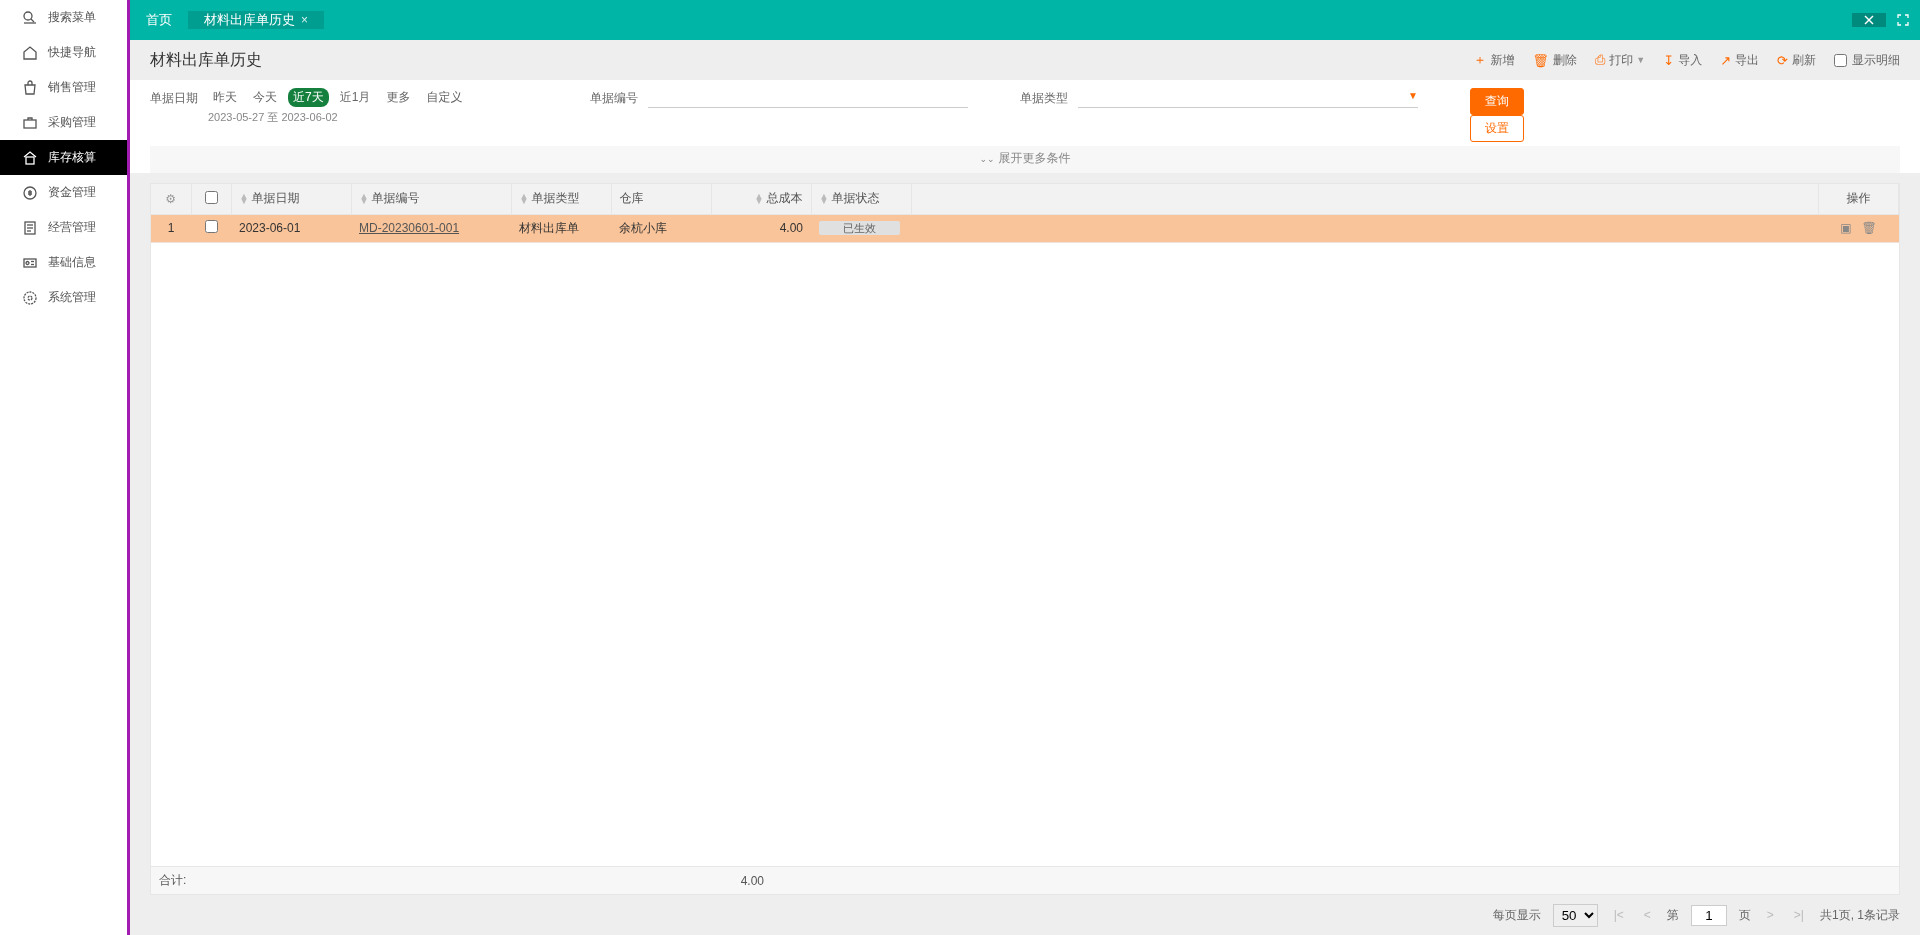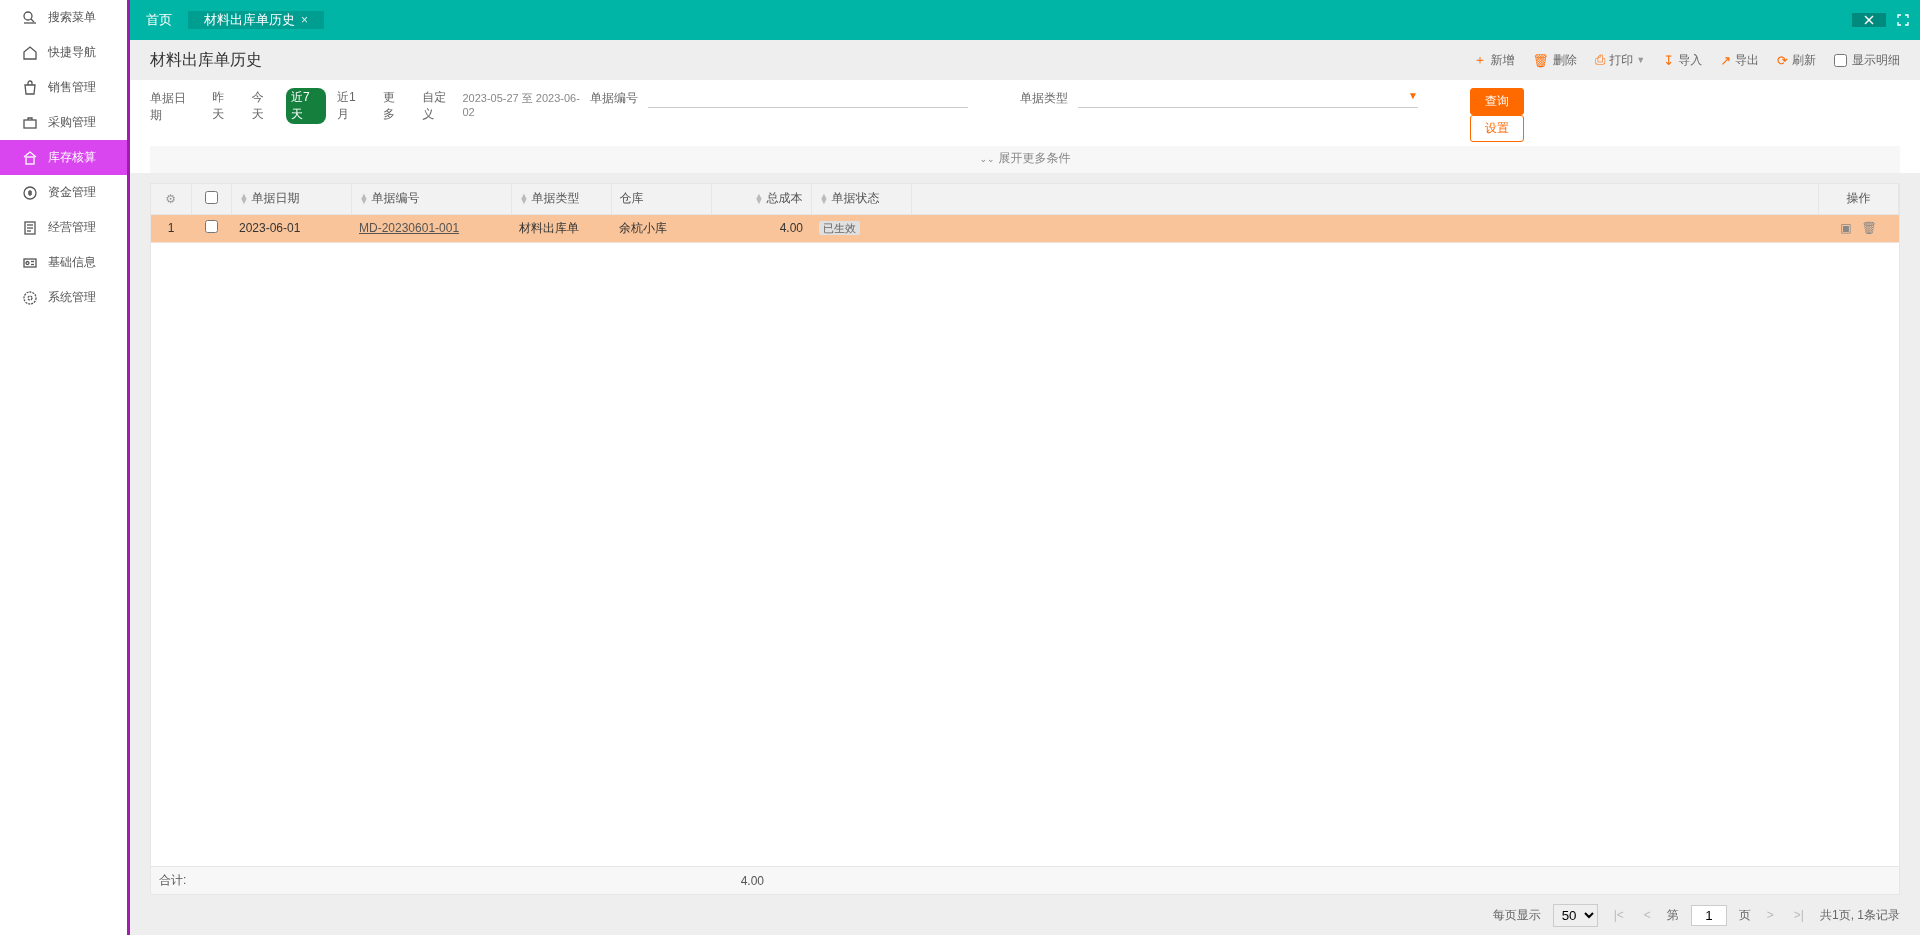--- a/index.html
+++ b/index.html
@@ -2,21 +2,21 @@
 <html><head>
 <meta charset="utf-8">
 <style>
 * { box-sizing: border-box; margin: 0; padding: 0; }
 body { font-family: "Microsoft YaHei", Arial, sans-serif; font-size: 12px; color: #333; background: #f5f5f5; overflow: hidden; }
 .app { display: flex; height: 935px; width: 1920px; }
 
 
 .sidebar { width: 130px; background: #fff; border-right: 3px solid #a21caf; display: flex; flex-direction: column; }
 .sidebar-item { display: flex; align-items: center; height: 35px; padding-left: 22px; cursor: pointer; color: #555; }
-.sidebar-item.active { background: #d946ef; color: #fff; }
+.sidebar-item.active { background: #000000; color: #fff; }
 .sidebar-item .icon { width: 16px; height: 16px; margin-right: 10px; display: inline-flex; align-items: center; justify-content: center; }
 .sidebar-item svg { width: 16px; height: 16px; }
 
 
 .main { flex: 1; display: flex; flex-direction: column; background: #eee; }
 .tabbar { height: 40px; background: #00b5a5; display: flex; align-items: center; }
 .tab { display: flex; align-items: center; padding: 0 16px; color: #fff; cursor: pointer; font-size: 13px; }
 .tab.active { background: #009e90; }
 .tab .close-x { margin-left: 6px; font-size: 12px; opacity: .85; }
 .tabbar-spacer { flex: 1; }
@@ -32,21 +32,21 @@
 .tool-btn .ic { color: #ff6a00; margin-right: 4px; font-size: 13px; display: inline-flex; }
 .tool-btn .chev { margin-left: 3px; color: #999; font-size: 9px; }
 .check-wrap { display: flex; align-items: center; margin-left: 18px; color: #666; }
 .check-wrap input { margin-right: 5px; }
 
 
 .filter { background: #fff; margin: 0 0 0 0; padding: 8px 20px 0 20px; }
 .filter-row { display: flex; align-items: flex-start; padding-bottom: 4px; }
 .filter-group { display: flex; align-items: flex-start; }
 .fg-label { color: #666; margin-right: 10px; padding-top: 2px; }
-.date-opts { display: flex; }
+.date-opts { display: flex; flex-direction: column; }
 .date-chips { display: flex; align-items: center; gap: 6px; }
 .chip { color: #666; cursor: pointer; padding: 1px 5px; border-radius: 8px; }
 .chip.active { background: #15803d; color: #fff; }
 .date-range { color: #888; font-size: 11px; margin-top: 3px; }
 .filter-input { border: none; border-bottom: 1px solid #ccc; width: 320px; outline: none; padding: 2px 0; }
 .select-wrap { position: relative; width: 340px; }
 .select-wrap .filter-input { width: 100%; }
 .select-wrap .chev-d { position: absolute; right: 0; top: 2px; color: #ff6a00; font-size: 10px; }
 .search-btns { display: flex; flex-direction: column; margin-left: 20px; }
 .btn { border: 1px solid #ff6a00; border-radius: 3px; padding: 4px 14px; cursor: pointer; font-size: 12px; background: #fff; color: #ff6a00; }
@@ -59,21 +59,21 @@
 table { border-collapse: collapse; width: 100%; table-layout: fixed; }
 thead th { background: #f2f2f2; font-weight: normal; color: #555; height: 30px; border-right: 1px solid #e6e6e6; border-bottom: 1px solid #e6e6e6; padding: 0 8px; text-align: left; font-size: 12px; }
 thead th.center { text-align: center; }
 thead th.right { text-align: right; }
 .sort-ic { color: #bbb; font-size: 9px; display: inline-flex; flex-direction: column; line-height: 5px; margin-right: 3px; vertical-align: middle; }
 tbody td { height: 28px; padding: 0 8px; border-bottom: 1px solid #f0e2d8; font-size: 12px; }
 tbody tr.hl { background: #f9c49a; }
 tbody td.center { text-align: center; }
 tbody td.right { text-align: right; }
 .link { color: #555; text-decoration: underline; cursor: pointer; }
-.badge { background: #e0e0e0; color: #666; padding: 1px 4px; border-radius: 2px; font-size: 11px; }
+.badge { background: #e0e0e0; color: #666; padding: 1px 24px; border-radius: 2px; font-size: 11px; }
 .row-ops { display: flex; justify-content: center; gap: 10px; color: #888; }
 .row-ops span { cursor: pointer; }
 .table-body-spacer { flex: 1; }
 
 
 .total-row { background: #f7f7f7; border-top: 1px solid #e6e6e6; height: 28px; display: flex; align-items: center; padding: 0 8px; }
 .total-label { width: 40px; color: #555; }
 .total-spacer1 { width: 490px; }
 .total-val { width: 75px; text-align: right; color: #555; }
 

